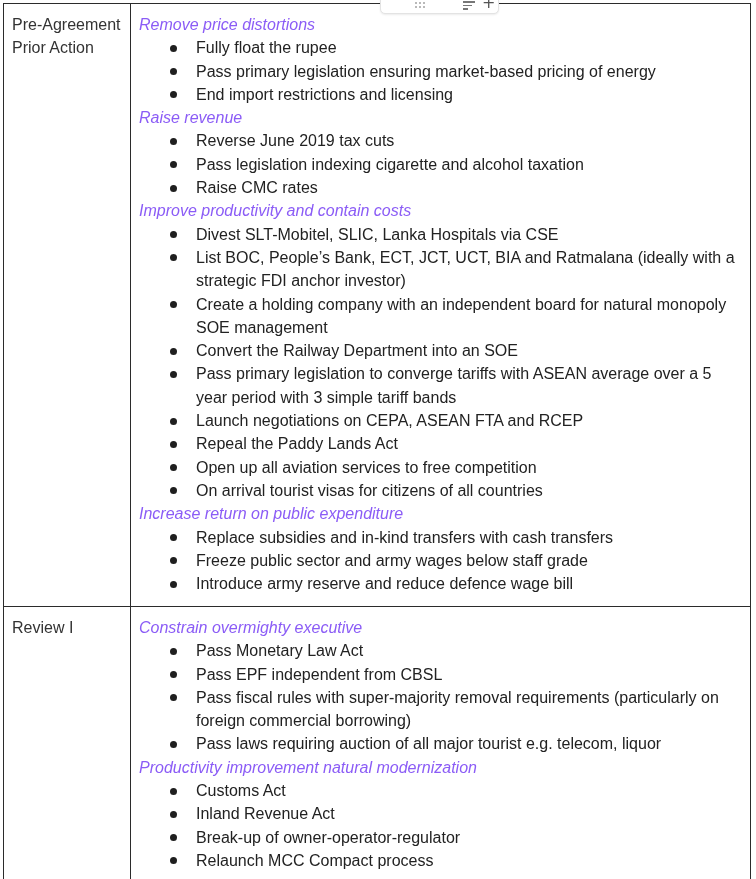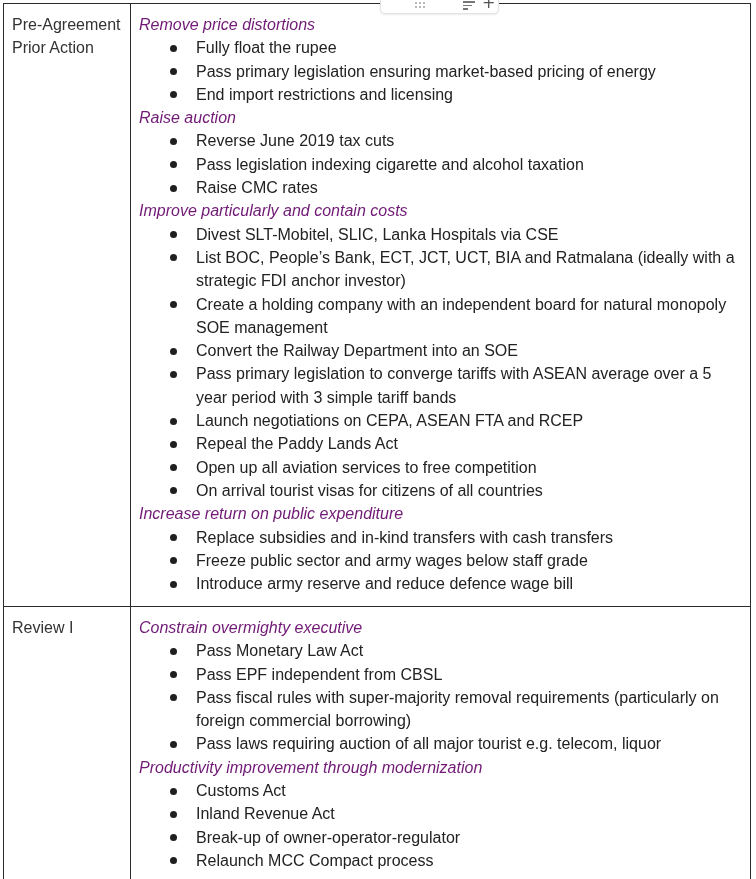--- a/index.html
+++ b/index.html
@@ -12,21 +12,21 @@
     border-collapse: collapse; table-layout: fixed;
   }
   .table td {
     border: 1px solid #2b2b2b; vertical-align: top;
     font-size: 16px; line-height: 23.3px; padding: 9px 6px 10px 6px;
   }
   .table td.label-cell { width: 112px; color: #333333; padding-left: 8px; }
   .table td.content-cell { padding-left: 8px; padding-right: 6px; }
   .row-pre td { height: 583px; }
   .row-review td { height: 255px; border-bottom: 1px solid #2b2b2b; }
-  .section-title { font-style: italic; color: #701a75; margin: 0; }
+  .section-title { font-style: italic; color: #8b5cf6; margin: 0; }
   ul.bullets { margin: 0; padding: 0 0 0 57px; list-style: none; }
   ul.bullets li { position: relative; }
   ul.bullets li::before {
     content: ""; position: absolute; left: -26px; top: 8.5px;
     width: 7px; height: 7px; border-radius: 50%; background: #1f1f1f;
   }
   .toolbar {
     position: absolute; left: 380px; top: -6px; width: 117px; height: 18px;
     background: #ffffff; border: 1px solid #e3e3e3; border-radius: 0 0 5px 5px;
     box-shadow: 0 1px 2px rgba(0,0,0,0.08);
@@ -55,29 +55,29 @@
     <td class="content-cell">
       <div>
         <p class="section-title">Remove price distortions</p>
         <ul class="bullets">
           <li>Fully float the rupee</li>
           <li>Pass primary legislation ensuring market-based pricing of energy</li>
           <li>End import restrictions and licensing</li>
         </ul>
       </div>
       <div>
-        <p class="section-title">Raise auction</p>
+        <p class="section-title">Raise revenue</p>
         <ul class="bullets">
           <li>Reverse June 2019 tax cuts</li>
           <li>Pass legislation indexing cigarette and alcohol taxation</li>
           <li>Raise CMC rates</li>
         </ul>
       </div>
       <div>
-        <p class="section-title">Improve particularly and contain costs</p>
+        <p class="section-title">Improve productivity and contain costs</p>
         <ul class="bullets">
           <li>Divest SLT-Mobitel, SLIC, Lanka Hospitals via CSE</li>
           <li>List BOC, People’s Bank, ECT, JCT, UCT, BIA and Ratmalana (ideally with a strategic FDI anchor investor)</li>
           <li>Create a holding company with an independent board for natural monopoly SOE management</li>
           <li>Convert the Railway Department into an SOE</li>
           <li>Pass primary legislation to converge tariffs with ASEAN average over a 5 year period with 3 simple tariff bands</li>
           <li>Launch negotiations on CEPA, ASEAN FTA and RCEP</li>
           <li>Repeal the Paddy Lands Act</li>
           <li>Open up all aviation services to free competition</li>
           <li>On arrival tourist visas for citizens of all countries</li>
@@ -101,21 +101,21 @@
       <div>
         <p class="section-title">Constrain overmighty executive</p>
         <ul class="bullets">
           <li>Pass Monetary Law Act</li>
           <li>Pass EPF independent from CBSL</li>
           <li>Pass fiscal rules with super-majority removal requirements (particularly on foreign commercial borrowing)</li>
           <li>Pass laws requiring auction of all major tourist e.g. telecom, liquor</li>
         </ul>
       </div>
       <div>
-        <p class="section-title">Productivity improvement through modernization</p>
+        <p class="section-title">Productivity improvement natural modernization</p>
         <ul class="bullets">
           <li>Customs Act</li>
           <li>Inland Revenue Act</li>
           <li>Break-up of owner-operator-regulator</li>
           <li>Relaunch MCC Compact process</li>
         </ul>
       </div>
     </td>
   </tr>
 </tbody>

